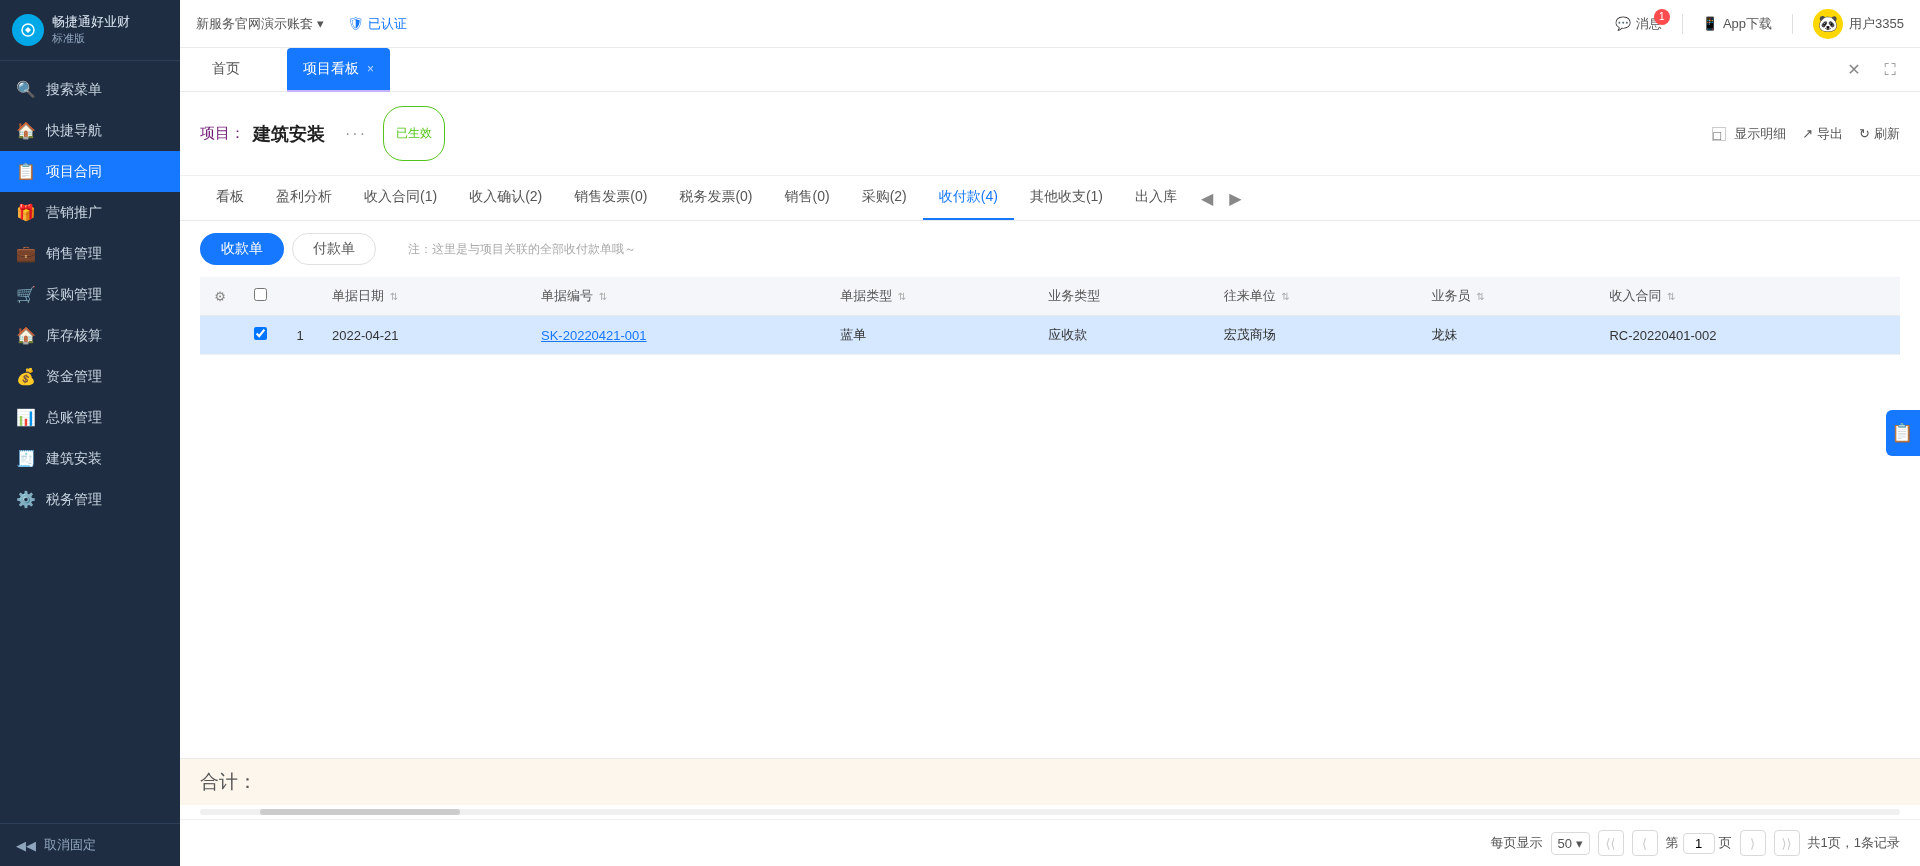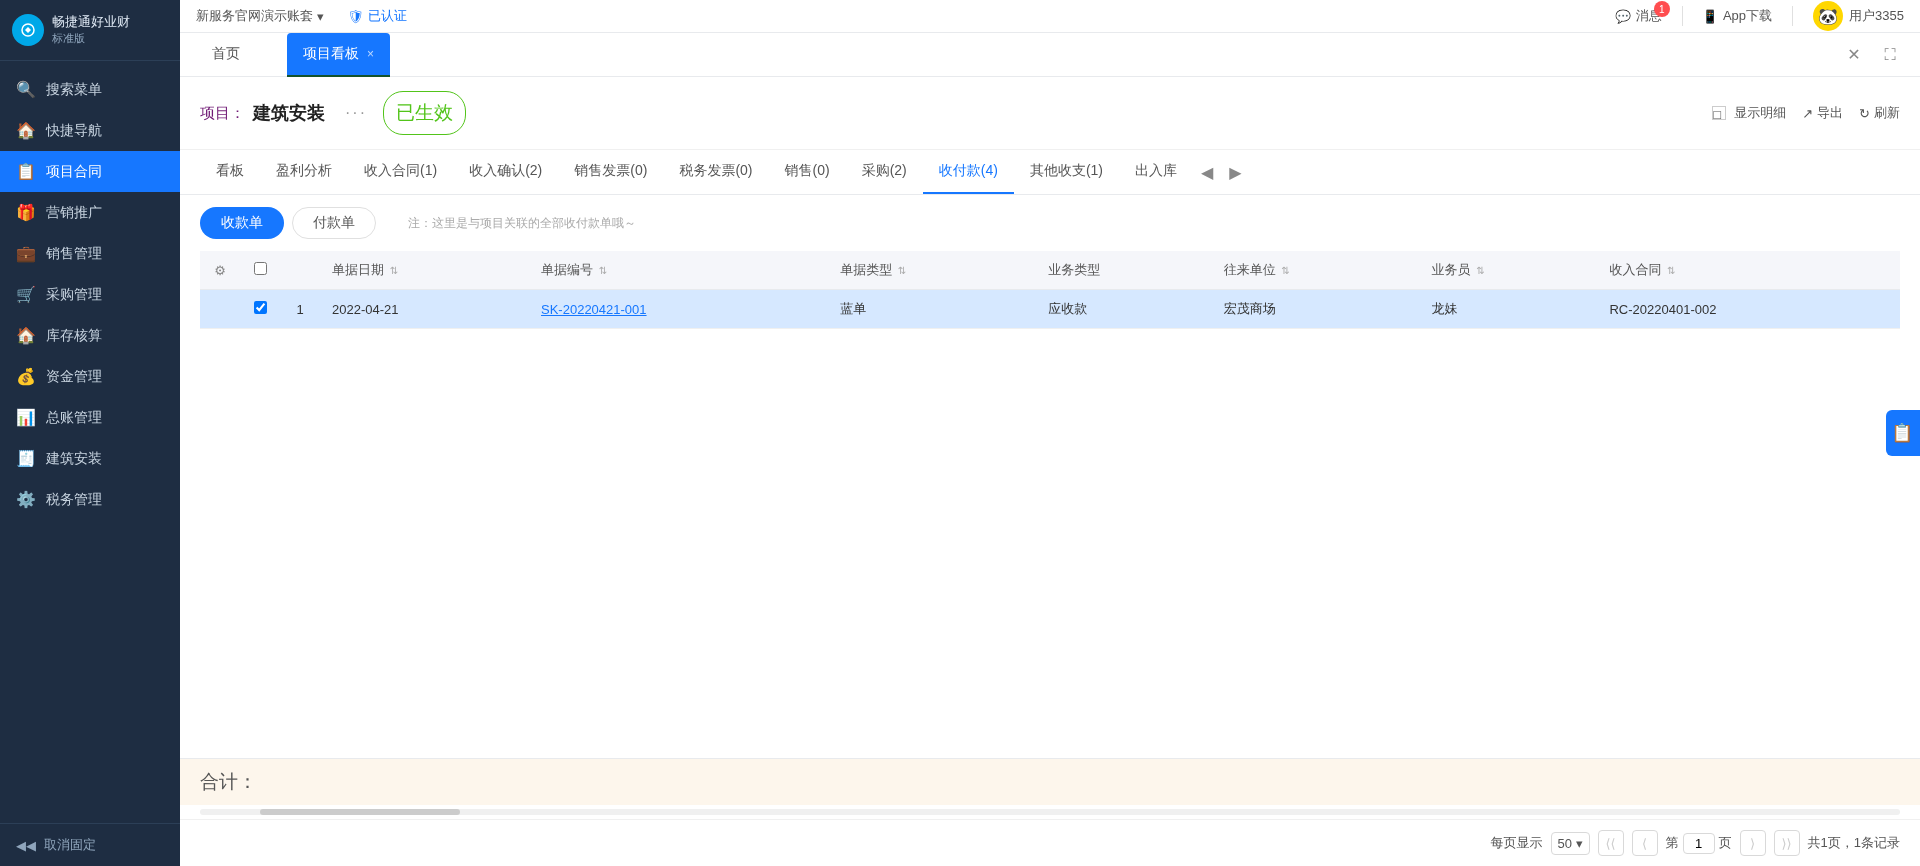--- a/index.html
+++ b/index.html
@@ -62,21 +62,21 @@
     .main {
       flex: 1;
       display: flex;
       flex-direction: column;
       overflow: hidden;
       background: #f5f6fa;
     }
 
     
     .topbar {
-      height: 33px;
+      height: 48px;
       background: #fff;
       display: flex;
       align-items: center;
       padding: 0 16px;
       border-bottom: 1px solid #e8eaed;
       flex-shrink: 0;
     }
     .topbar-left {
       display: flex;
       align-items: center;
@@ -177,21 +177,21 @@
       cursor: pointer;
       color: #555;
       font-size: 14px;
       border-bottom: 2px solid transparent;
       margin-right: 4px;
     }
     .tab-item.active {
       background: #1677ff;
       color: #fff;
       border-radius: 4px 4px 0 0;
-      border-bottom: 2px solid #14532d;
+      border-bottom: 2px solid #c4b5fd;
     }
     .tab-close {
       margin-left: 8px;
       font-size: 12px;
       opacity: 0.7;
     }
     .tab-controls {
       margin-left: auto;
       display: flex;
       gap: 8px;
@@ -240,23 +240,23 @@
       margin-left: 20px;
       color: #999;
       cursor: pointer;
       font-size: 16px;
       letter-spacing: 2px;
     }
     .project-status {
       margin-left: 16px;
       border: 1px solid #52c41a;
       color: #52c41a;
-      padding: 8px 12px;
+      padding: 18px 12px;
       border-radius: 20px;
-      font-size: 19px;
+      font-size: 12px;
       font-family: Liberation Serif, serif;
     }
     .project-actions {
       margin-left: auto;
       display: flex;
       align-items: center;
       gap: 16px;
     }
     .project-action-item {
       display: flex;

